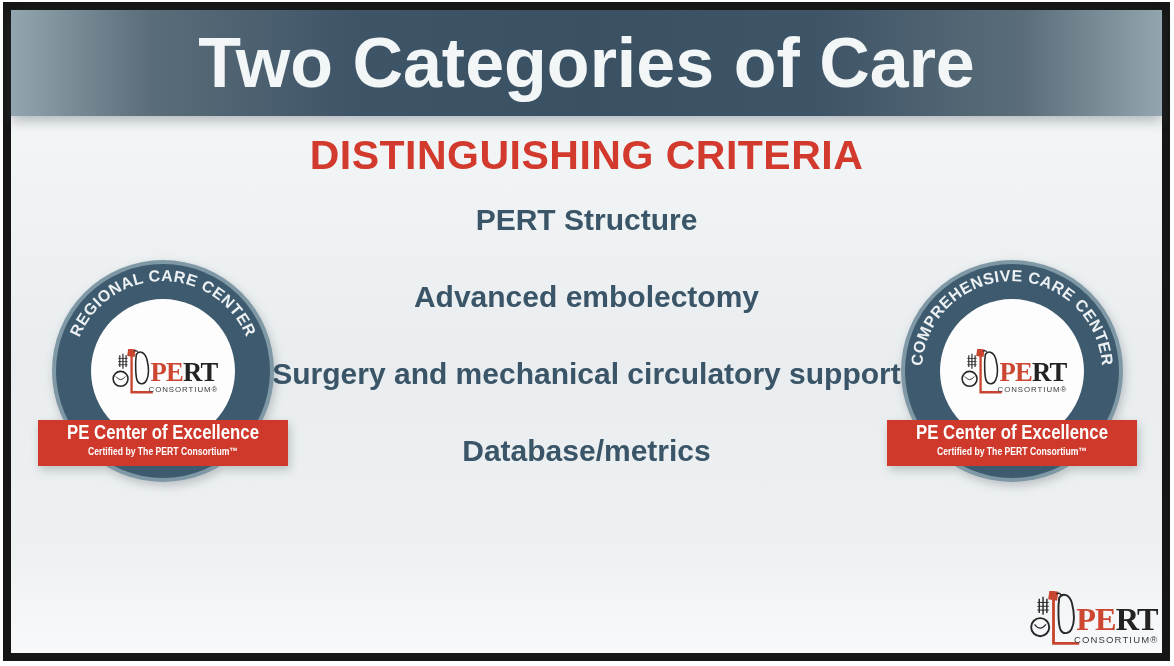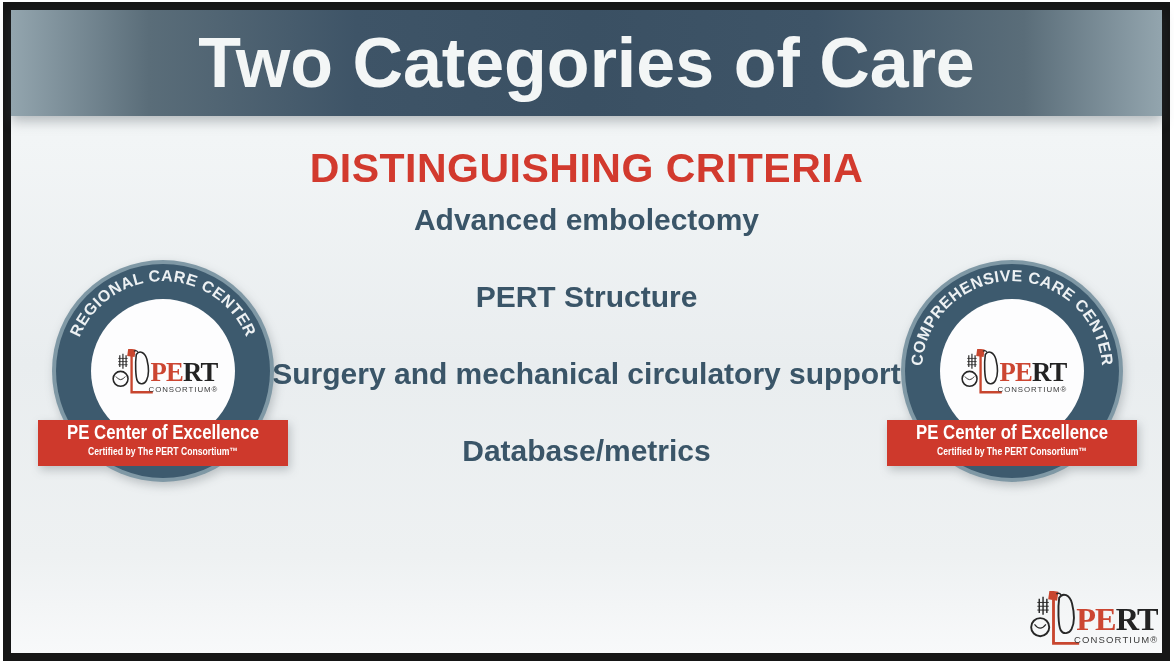--- a/index.html
+++ b/index.html
@@ -17,21 +17,21 @@
     position:absolute;left:0;top:0;width:100%;height:106px;
     background:linear-gradient(90deg,#93a5ae 0%,#5a6d79 12%,#3e5467 30%,#3a5063 50%,#3e5467 70%,#5a6d79 88%,#93a5ae 100%);
     box-shadow:0 5px 12px rgba(55,65,75,0.35);
     display:flex;align-items:center;justify-content:center;
   }
   .title-banner h1{
     margin:0;font-size:70px;font-weight:bold;color:#f3f6f6;
     letter-spacing:0;line-height:106px;white-space:nowrap;
   }
   .heading{
-    position:absolute;left:0;top:135px;width:100%;text-align:center;
+    position:absolute;left:0;top:122px;width:100%;text-align:center;
     font-size:41px;font-weight:bold;color:#d23a2e;letter-spacing:0.5px;
   }
   .criteria{
     position:absolute;left:0;top:171px;width:100%;
   }
   .criteria .item{
     height:77px;display:flex;align-items:center;justify-content:center;
     font-size:30px;font-weight:bold;color:#3a5568;white-space:nowrap;
   }
   .badge{position:absolute;top:239px;filter:drop-shadow(2px 4px 5px rgba(40,50,60,0.25));}
@@ -65,22 +65,22 @@
 <div class="frame">
   <div class="content">
 
     <div class="title-banner">
       <h1>Two Categories of Care</h1>
     </div>
 
     <div class="heading">DISTINGUISHING CRITERIA</div>
 
     <div class="criteria">
+      <div class="item">PERT Structure</div>
       <div class="item">Advanced embolectomy</div>
-      <div class="item">PERT Structure</div>
       <div class="item">Surgery and mechanical circulatory support</div>
       <div class="item">Database/metrics</div>
     </div>
 
     <svg class="badge left" width="256" height="245" viewBox="0 0 256 245">
       <circle cx="128" cy="122" r="111" fill="#7f98a5"></circle>
       <circle cx="128" cy="122" r="107" fill="#3d5a6e"></circle>
       <circle cx="128" cy="122" r="72" fill="#fdfdfe"></circle>
       <path id="arc-left" d="M43.4 152.8 A90 90 0 1 1 212.6 152.8" fill="none"></path>
       <text font-family="'Liberation Sans',sans-serif" font-size="16" font-weight="bold" fill="#edf1f3" letter-spacing="0.5">

